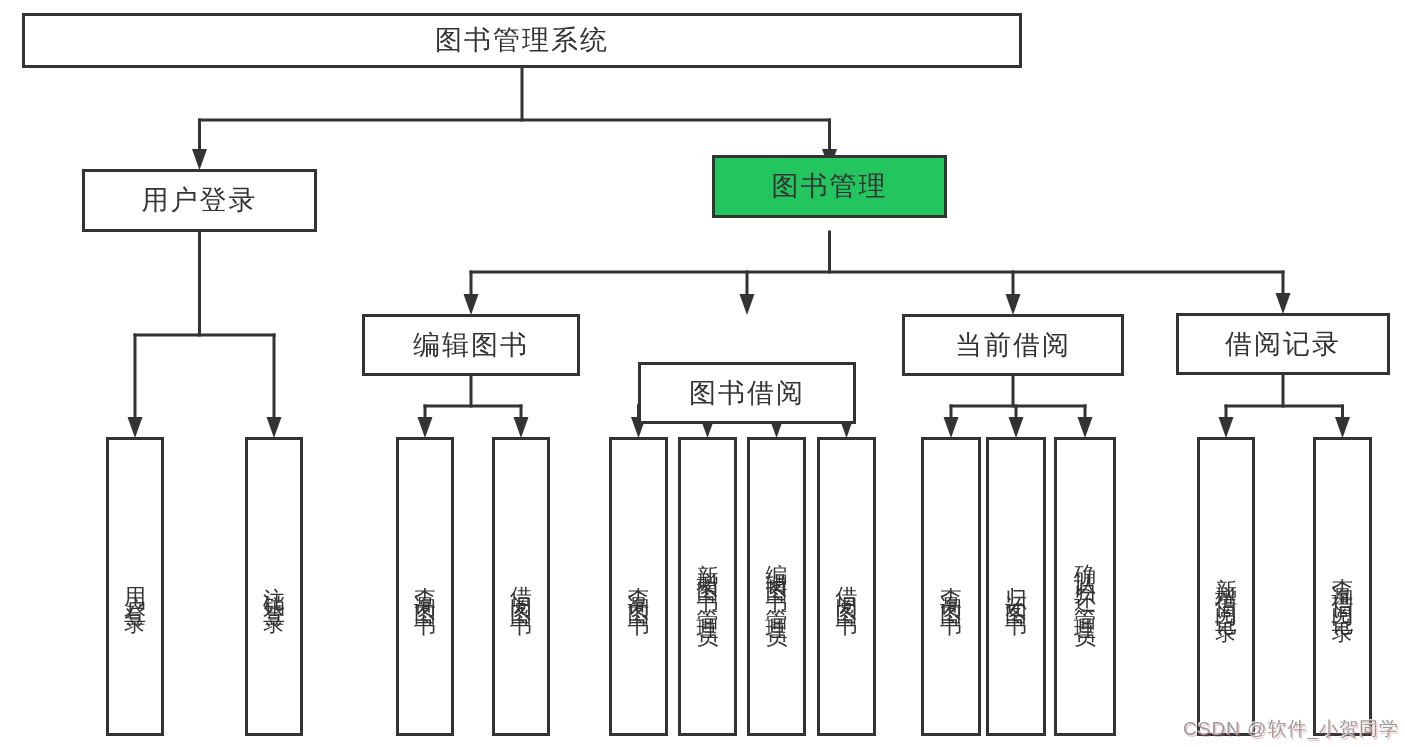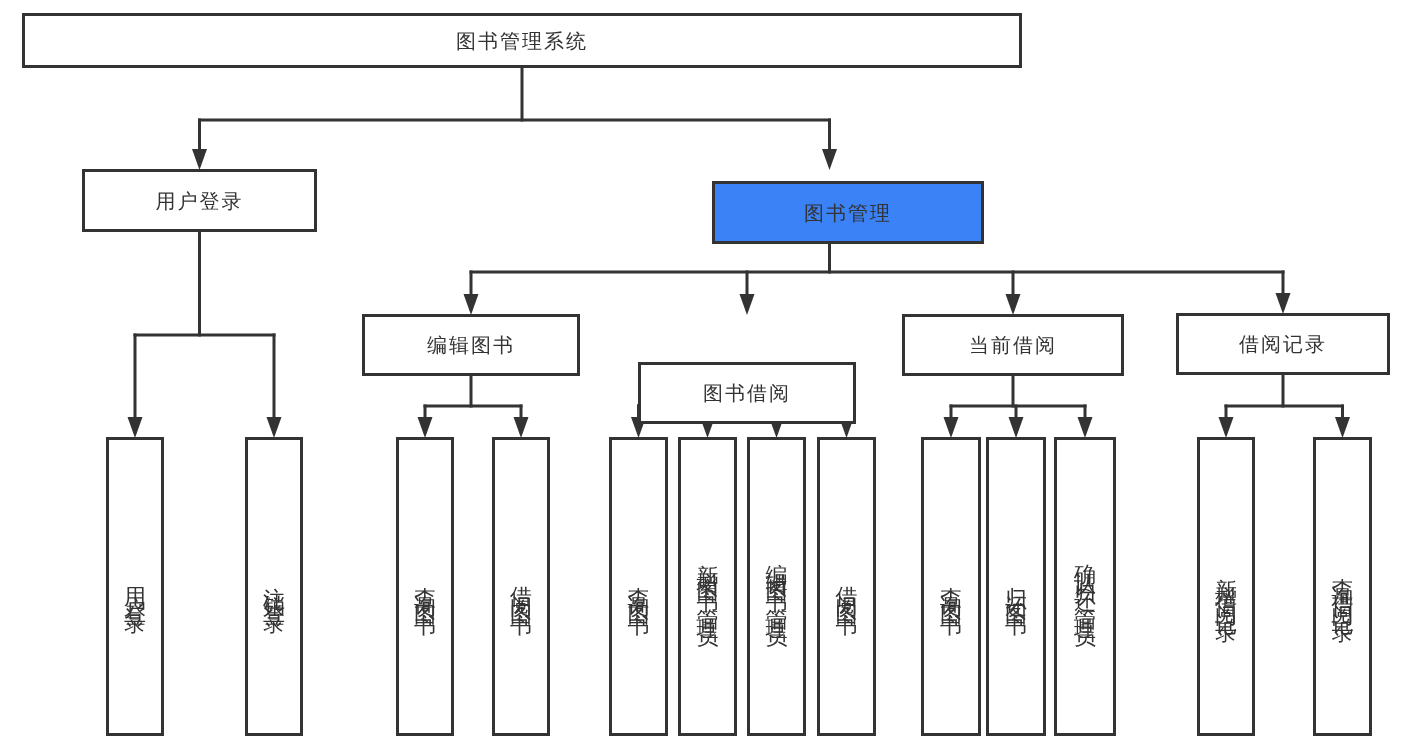--- a/index.html
+++ b/index.html
@@ -22,21 +22,21 @@
     box-sizing: border-box;
     background: #ffffff;
     border: 3px solid #333333;
     display: flex;
     align-items: center;
     justify-content: center;
     z-index: 2;
     color: #333333;
   }
   .node > span {
-    font-size: 20px;
+    font-size: 27px;
     line-height: 1.2;
     white-space: nowrap;
   }
   .node.h > span { letter-spacing: 2px; }
   .node.v > span {
     writing-mode: vertical-rl;
     letter-spacing: 9px;
     line-height: 1;
     font-size: 22px;
   }
@@ -109,21 +109,21 @@
       <line x1="1342.5" y1="406" x2="1342.5" y2="423" stroke="#333333" stroke-width="3" stroke-linecap="square"></line>
       <polygon points="1335,417 1350,417 1342.5,438" fill="#333333"></polygon>
     </svg>
   <div id="node-container">
       <div class="node h" style="left: 22px; top: 13px; width: 1000px; height: 55px; border-color: rgb(51, 51, 51); background: rgb(255, 255, 255); color: rgb(51, 51, 51);">
         <span>图书管理系统</span>
       </div>
       <div class="node h" style="left: 82px; top: 169px; width: 235px; height: 63px; border-color: rgb(51, 51, 51); background: rgb(255, 255, 255); color: rgb(51, 51, 51);">
         <span>用户登录</span>
       </div>
-      <div class="node h" style="left: 712px; top: 181px; width: 272px; height: 63px; border-color: rgb(51, 51, 51); background: #3b82f6; color: rgb(51, 51, 51);">
+      <div class="node h" style="left: 712px; top: 155px; width: 235px; height: 63px; border-color: rgb(51, 51, 51); background: #22c55e; color: rgb(51, 51, 51);">
         <span>图书管理</span>
       </div>
       <div class="node h" style="left: 362px; top: 314px; width: 218px; height: 62px; border-color: rgb(51, 51, 51); background: rgb(255, 255, 255); color: rgb(51, 51, 51);">
         <span>编辑图书</span>
       </div>
       <div class="node h" style="left: 638px; top: 314px; width: 218px; height: 62px; border-color: rgb(51, 51, 51); background: rgb(255, 255, 255); color: rgb(51, 51, 51); margin-top: 48px;">
         <span>图书借阅</span>
       </div>
       <div class="node h" style="left: 902px; top: 314px; width: 222px; height: 62px; border-color: rgb(51, 51, 51); background: rgb(255, 255, 255); color: rgb(51, 51, 51);">
         <span>当前借阅</span>
@@ -164,13 +164,14 @@
       <div class="node v" style="left: 1054px; top: 437px; width: 62px; height: 299px; border-color: rgb(51, 51, 51); background: rgb(255, 255, 255); color: rgb(51, 51, 51);">
         <span>确认归还（管理员）</span>
       </div>
       <div class="node v" style="left: 1197px; top: 437px; width: 58px; height: 299px; border-color: rgb(51, 51, 51); background: rgb(255, 255, 255); color: rgb(51, 51, 51);">
         <span>新增借阅记录</span>
       </div>
       <div class="node v" style="left: 1313px; top: 437px; width: 59px; height: 299px; border-color: rgb(51, 51, 51); background: rgb(255, 255, 255); color: rgb(51, 51, 51);">
         <span>查询借阅记录</span>
       </div>
     </div>
+  <div class="watermark" style="color: rgb(155, 155, 155);">CSDN @软件_小贺同学</div>
 </div>
 
 </body></html>

